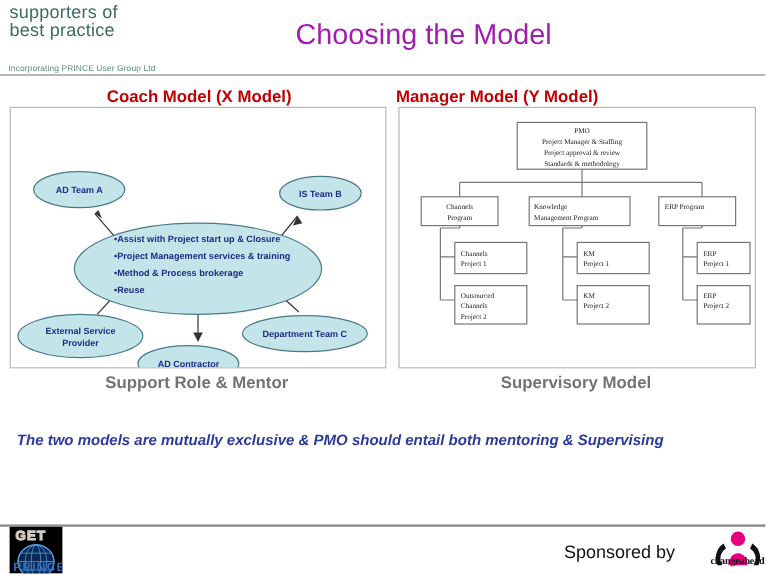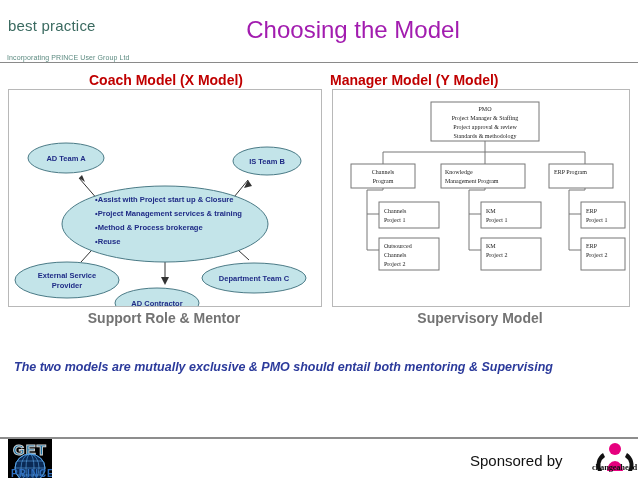--- a/index.html
+++ b/index.html
@@ -44,33 +44,34 @@
   #support-role{left:8px;top:310px;width:312px;text-align:center;}
   #supervisory-role{left:332px;top:310px;width:296px;text-align:center;}
   
   .statement{
     position:absolute;left:14px;top:360px;width:614px;
     font-size:12.5px;font-style:italic;font-weight:700;color:#2b3a9b;
   }
   
   .footer-rule{position:absolute;left:0;top:437px;width:638px;height:2px;background:#8d8d8d;}
   .get-logo{position:absolute;left:8px;top:439px;width:44px;height:39px;background:#000;overflow:hidden;}
-  .get-word{position:absolute;left:5px;top:2px;font-size:15px;font-weight:700;color:#0369a1;
+  .get-word{position:absolute;left:5px;top:2px;font-size:11px;font-weight:700;color:#fdba74;
     -webkit-text-stroke:1px #cfcfcf;letter-spacing:1px;font-family:"Liberation Sans",sans-serif;}
   .globe{position:absolute;left:4px;top:14px;width:36px;height:30px;}
   .group-word{position:absolute;left:3px;top:29px;font-size:10px;font-weight:700;color:#2f6fc0;letter-spacing:1px;}
   .sponsor-txt{position:absolute;left:470px;top:452px;font-size:15px;color:#111;}
   .ca-logo{position:absolute;left:592px;top:441px;width:46px;height:34px;}
   .ca-word{position:absolute;left:592px;top:462px;width:48px;font-size:8.5px;font-weight:700;color:#111;
     font-family:"Liberation Serif",serif;letter-spacing:-.2px;}
 </style>
 </head>
 <body>
 
 <div class="logo-block">
+  <div class="logo-l1">supporters of</div>
   <div class="logo-l2">best practice</div>
   <div class="logo-sub">Incorporating PRINCE User Group Ltd</div>
 </div>
 
 <div class="slide-title">Choosing the Model</div>
 <div class="header-rule"></div>
 
 <div class="col-head" id="coach-head">Coach Model (X Model)</div>
 <div class="col-head" id="manager-head">Manager Model (Y Model)</div>
 

